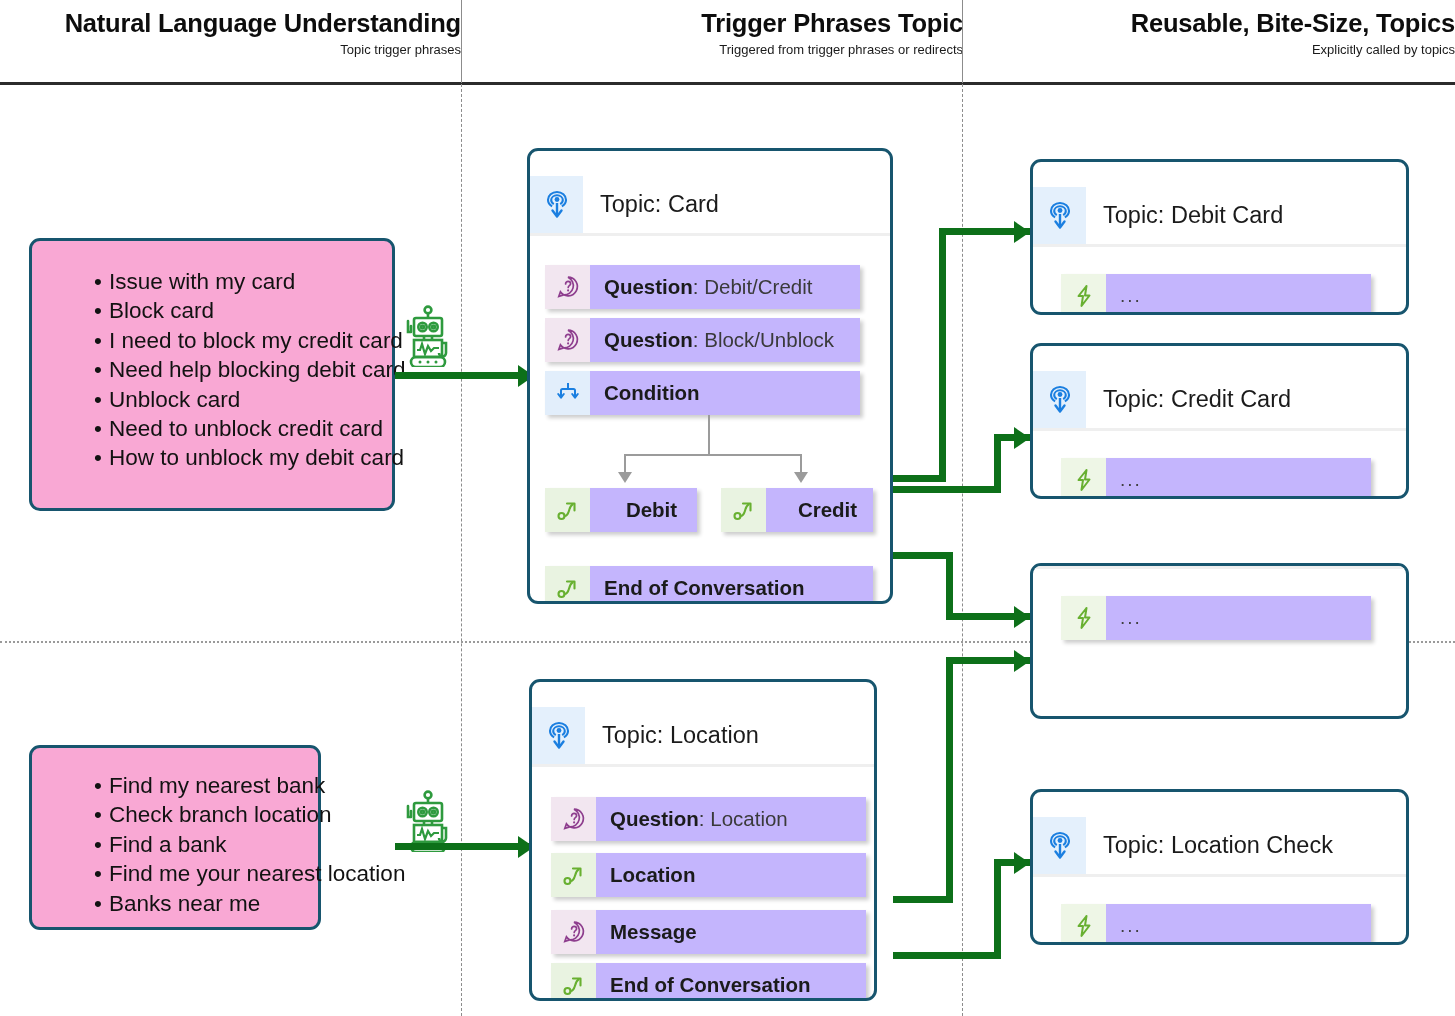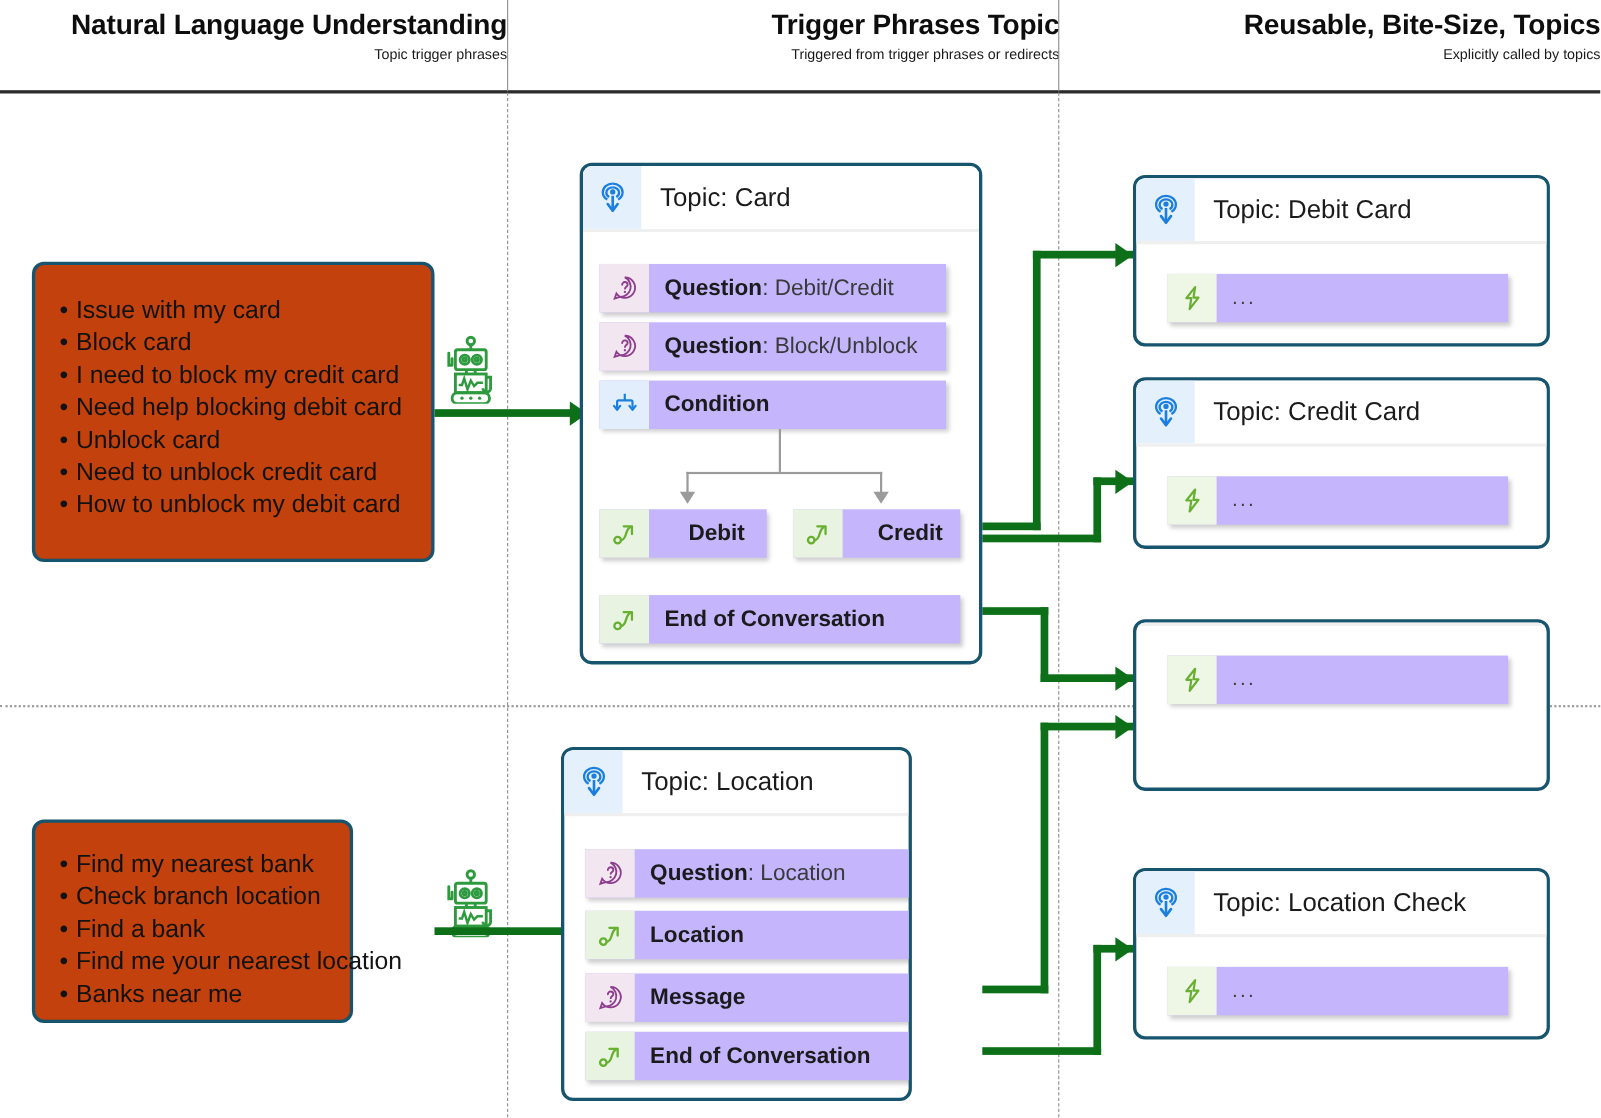--- a/index.html
+++ b/index.html
@@ -11,33 +11,33 @@
   .hdr-rule{position:absolute;left:0;top:82px;width:1455px;height:3px;background:#2b2b2b;}
   .hdr-col{position:absolute;top:0;height:82px;text-align:right;}
   .hdr-title{font-size:25.5px;font-weight:bold;letter-spacing:-.2px;margin-top:9px;color:#0d0d0d;}
   .hdr-sub{font-size:13px;font-weight:normal;margin-top:4px;color:#1a1a1a;}
 
   .vdiv{position:absolute;width:0;border-left:1.4px dashed #8c8c8c;}
   .vdiv.solid-top{border-left:1.4px solid #8c8c8c;}
   .hdotted{position:absolute;left:0;width:1455px;height:0;border-top:2px dotted #9a9a9a;}
 
   
-  .phrase-box{position:absolute;box-sizing:border-box;background:#c2410c;
-    border:3.5px solid #17556e;border-radius:11px;}
+  .phrase-box{position:absolute;box-sizing:border-box;background:#f9a8d4;
+    border:3.5px solid #17556e;border-radius:11px;padding-left:40px;}
   .phrase-list{margin:0;padding:0;list-style:none;}
   .phrase-list li{font-size:22.5px;line-height:29.4px;color:#121212;white-space:nowrap;}
   .phrase-list li::before{content:"\2022";display:inline-block;width:15px;color:#121212;}
 
   
   .robot{position:absolute;}
 
   
   .topic-card{position:absolute;box-sizing:border-box;background:#ffffff;
     border:3.5px solid #17556e;border-radius:11px;overflow:hidden;}
-  .tc-head{position:relative;height:57px;background:#ffffff;display:flex;align-items:stretch;}
+  .tc-head{position:relative;height:57px;background:#ffffff;display:flex;align-items:stretch;margin-top:25px;}
   .tc-head-icon{width:53px;background:#e4f0fc;display:flex;align-items:center;justify-content:center;flex:0 0 53px;}
   .tc-head-title{display:flex;align-items:center;padding-left:17px;font-size:23.5px;color:#1b1b1b;white-space:nowrap;}
   .tc-sep{height:3px;background:#efefef;}
   .tc-body{position:relative;}
 
   
   .node{position:absolute;box-sizing:border-box;display:flex;align-items:stretch;height:44px;
         background:#c4b5fd;box-shadow:2.5px 3px 4px rgba(0,0,0,.20);}
   .node-ico{flex:0 0 45px;display:flex;align-items:center;justify-content:center;}
   .node-ico.q{background:#f2e6f0;}
@@ -282,21 +282,21 @@
           <path d="M12 6.5 L19.5 6.5 L19.5 13.5" stroke-linecap="round" stroke-linejoin="round"></path>
         </svg>
       </div>
       <div class="node-lbl">
         <b>End of Conversation</b>
       </div>
     </div>
   </div>
 </div>
 
-<div class="topic-card" style="left:510px;top:679px;width:319px;height:322px;">
+<div class="topic-card" style="left:529px;top:679px;width:348px;height:322px;">
   <div class="tc-head">
     <div class="tc-head-icon">
       <svg width="30" height="32" viewBox="0 0 30 32" fill="none" stroke="#1b7fe0" stroke-width="2.1">
         <path d="M15 3c-5 0-9 3.4-9 7.8 0 3.1 2 5.4 4.1 6.6"></path>
         <path d="M15 6.3c-3.2 0-5.8 2.1-5.8 4.8 0 1.8 1.1 3.2 2.6 4"></path>
         <circle cx="15" cy="10.5" r="2.4" fill="#1b7fe0" stroke="none"></circle>
         <path d="M15 3c5 0 9 3.4 9 7.8 0 3.1-2 5.4-4.1 6.6"></path>
         <path d="M15 6.3c3.2 0 5.8 2.1 5.8 4.8 0 1.8-1.1 3.2-2.6 4"></path>
         <line x1="15" y1="14" x2="15" y2="26" stroke-width="2.4"></line>
         <path d="M10.5 21.5 L15 27.5 L19.5 21.5" stroke-width="2.4" stroke-linecap="round" stroke-linejoin="round"></path>

